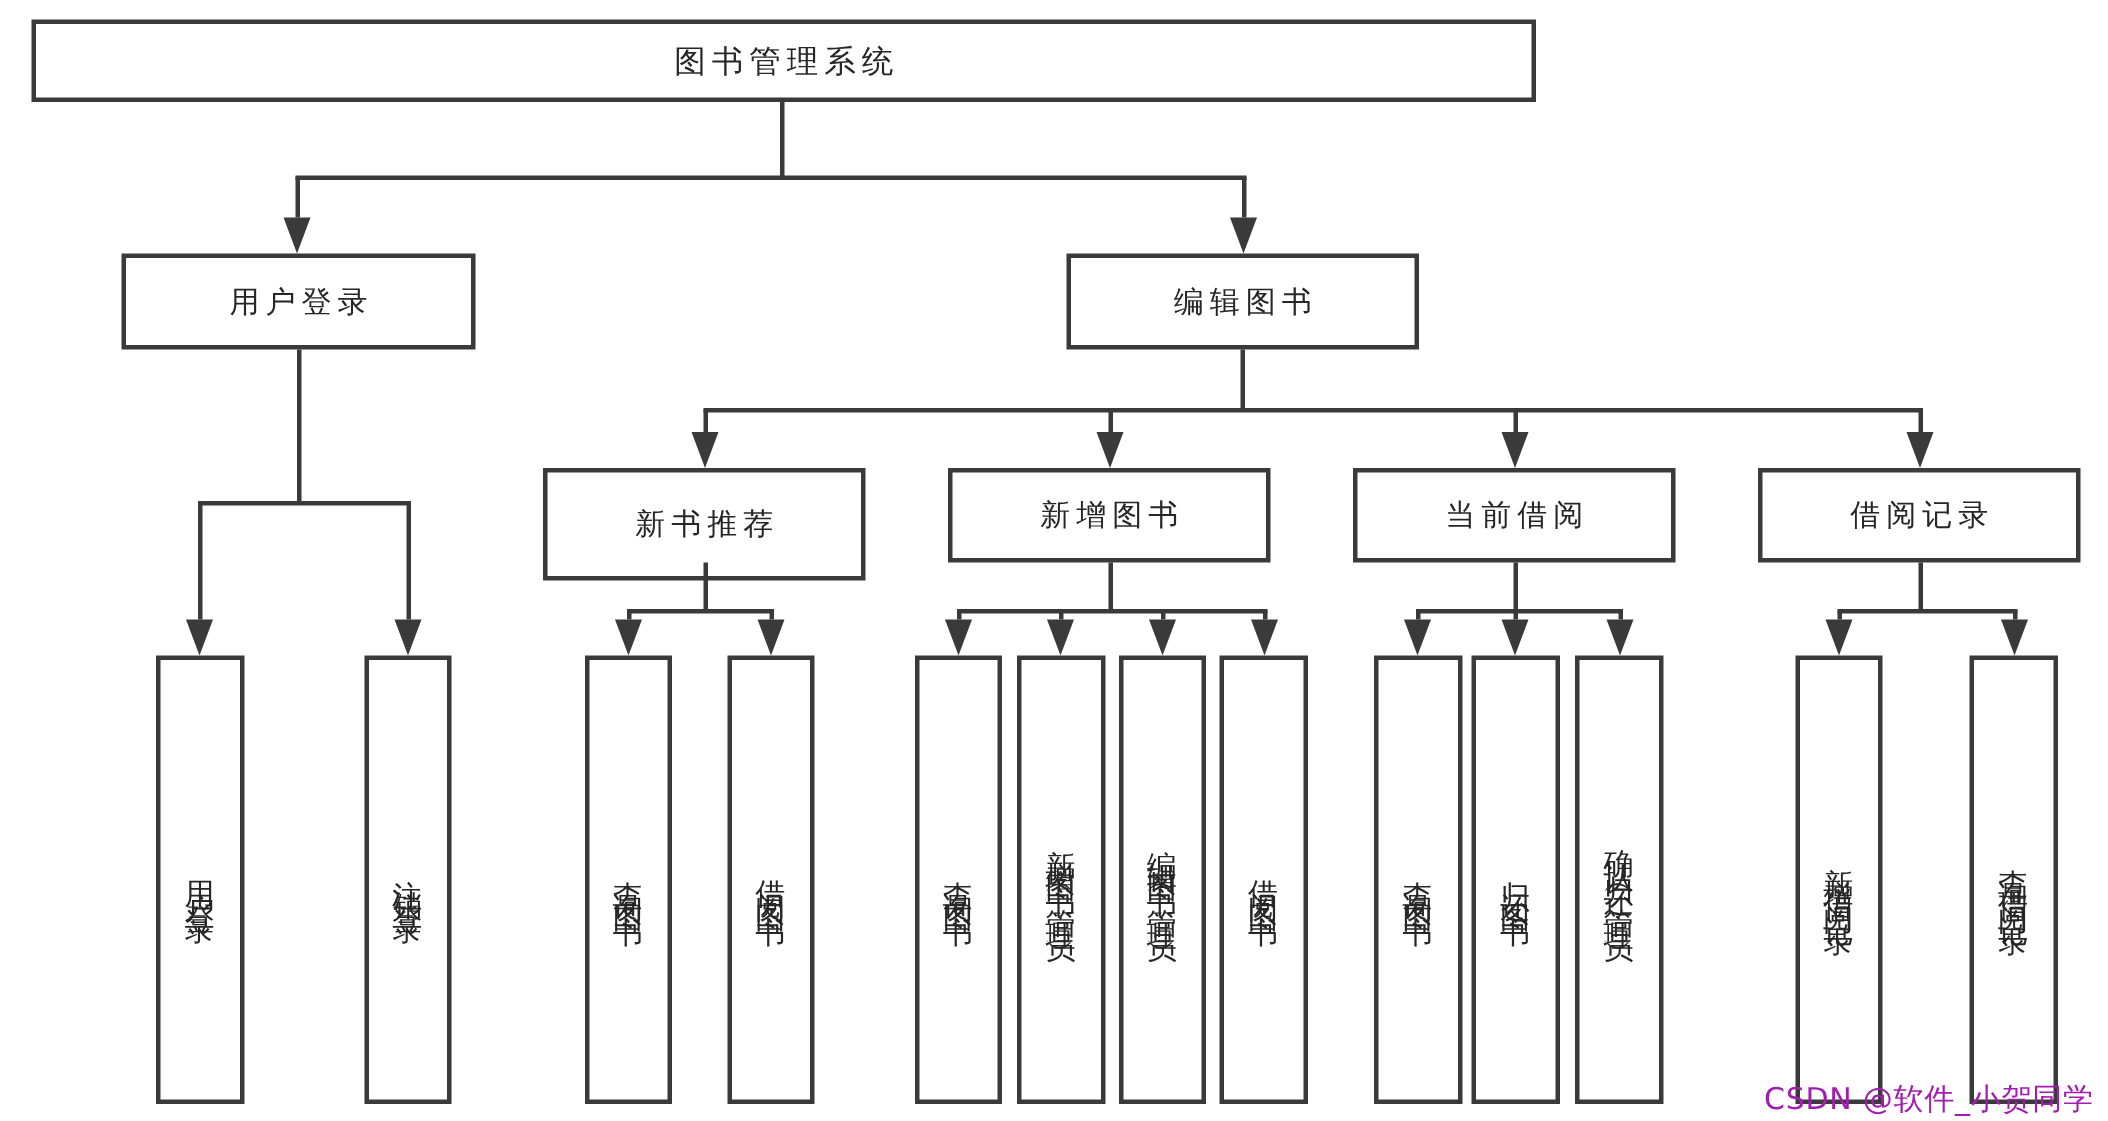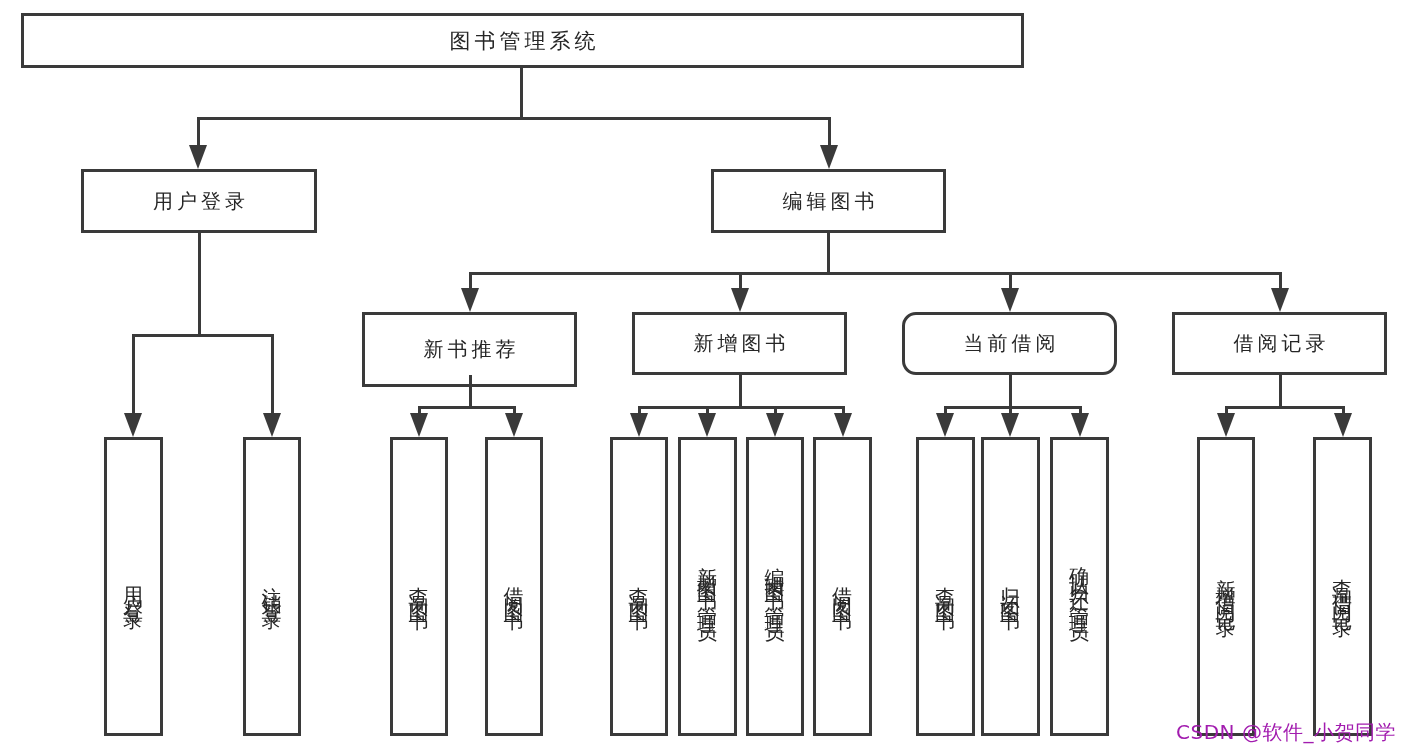--- a/index.html
+++ b/index.html
@@ -66,21 +66,21 @@
   <div class="box h" style="left:711px;top:169px;width:235px;height:64px;">
     <span>编辑图书</span>
   </div>
 
   <div class="box h" style="left:362px;top:312px;width:215px;height:75px;">
     <span>新书推荐</span>
   </div>
   <div class="box h" style="left:632px;top:312px;width:215px;height:63px;">
     <span>新增图书</span>
   </div>
-  <div class="box h" style="left:902px;top:312px;width:215px;height:63px;border-radius:14px;">
+  <div class="box h" style="left:902px;top:312px;width:215px;height:63px;">
     <span>当前借阅</span>
   </div>
   <div class="box h" style="left:1172px;top:312px;width:215px;height:63px;">
     <span>借阅记录</span>
   </div>
 
   <div class="box v" style="left:104px;top:437px;width:59px;height:299px;">
     <span>用户登录</span>
   </div>
   <div class="box v" style="left:243px;top:437px;width:58px;height:299px;">

